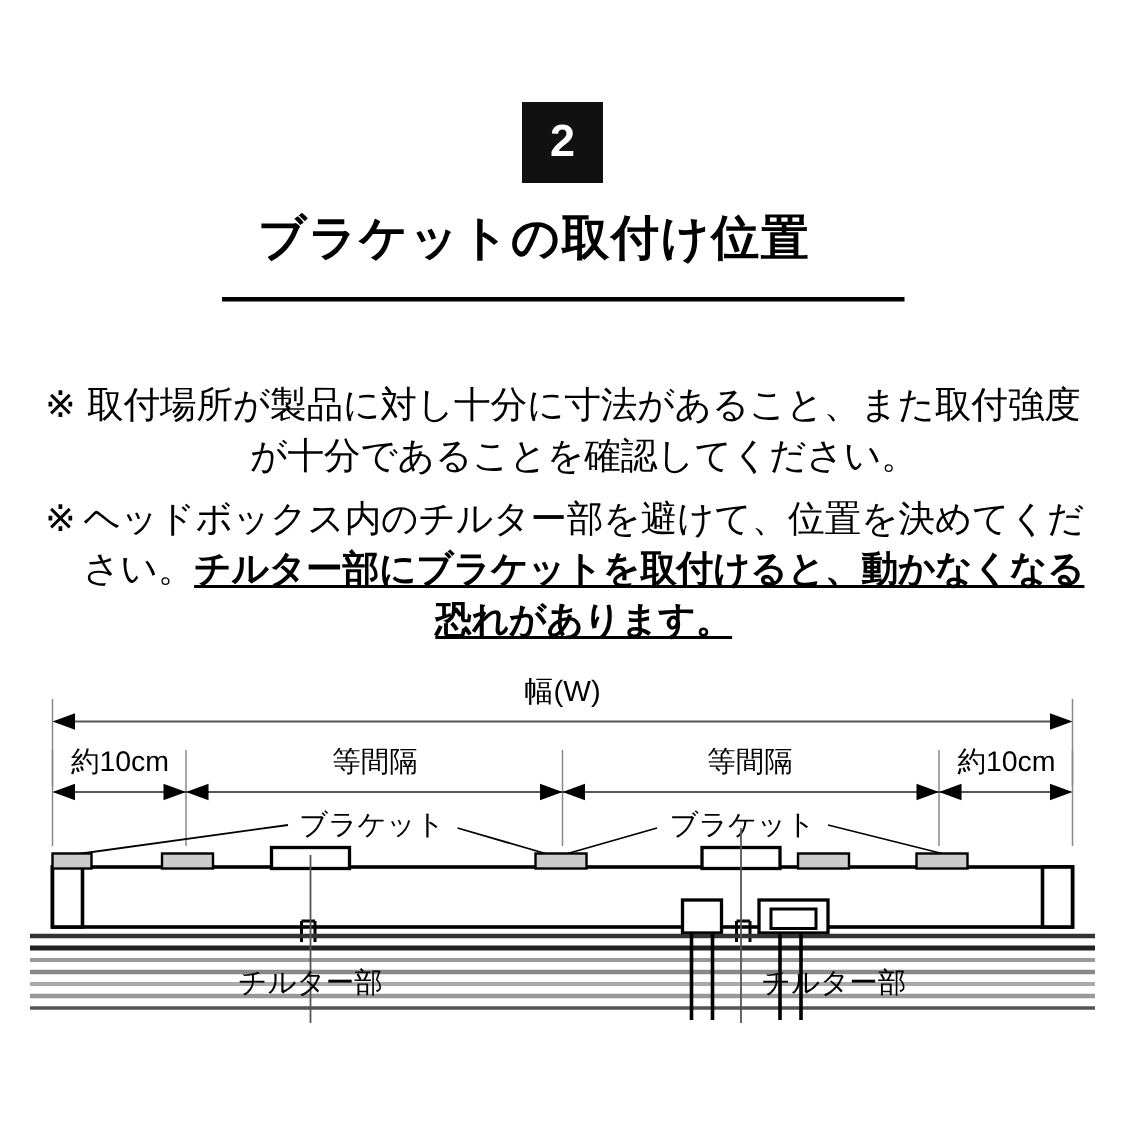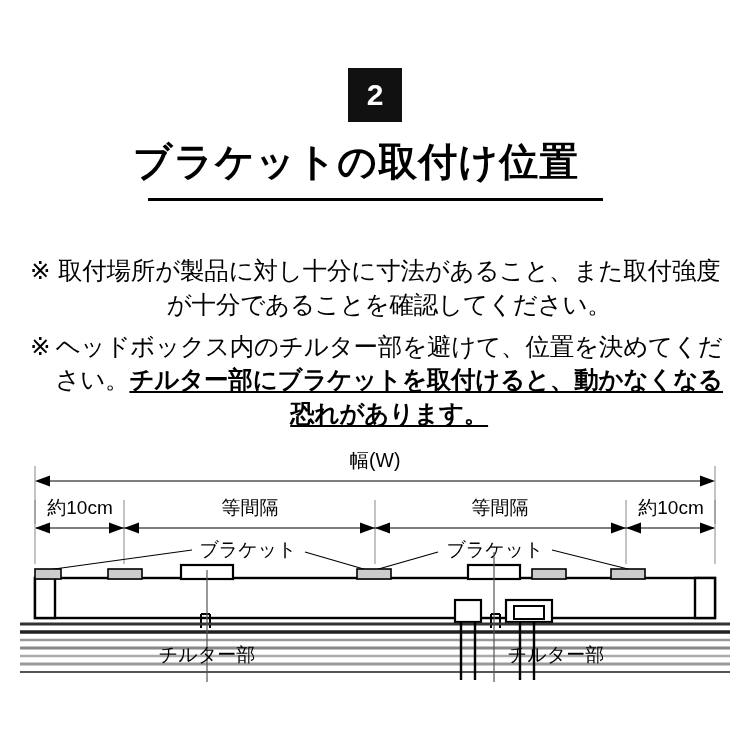--- a/index.html
+++ b/index.html
@@ -43,21 +43,21 @@
     text-align: center;
     letter-spacing: 0;
   }
 
   .page-title {
     position: absolute;
     left: 0;
     top: 140px;
     width: 712px;
     text-align: center;
-    font-size: 39px;
+    font-size: 32px;
     font-weight: bold;
     letter-spacing: 1px;
     line-height: 1.15;
   }
   .title-rule {
     position: absolute;
     left: 148px;
     top: 198px;
     width: 455px;
     height: 3px;

